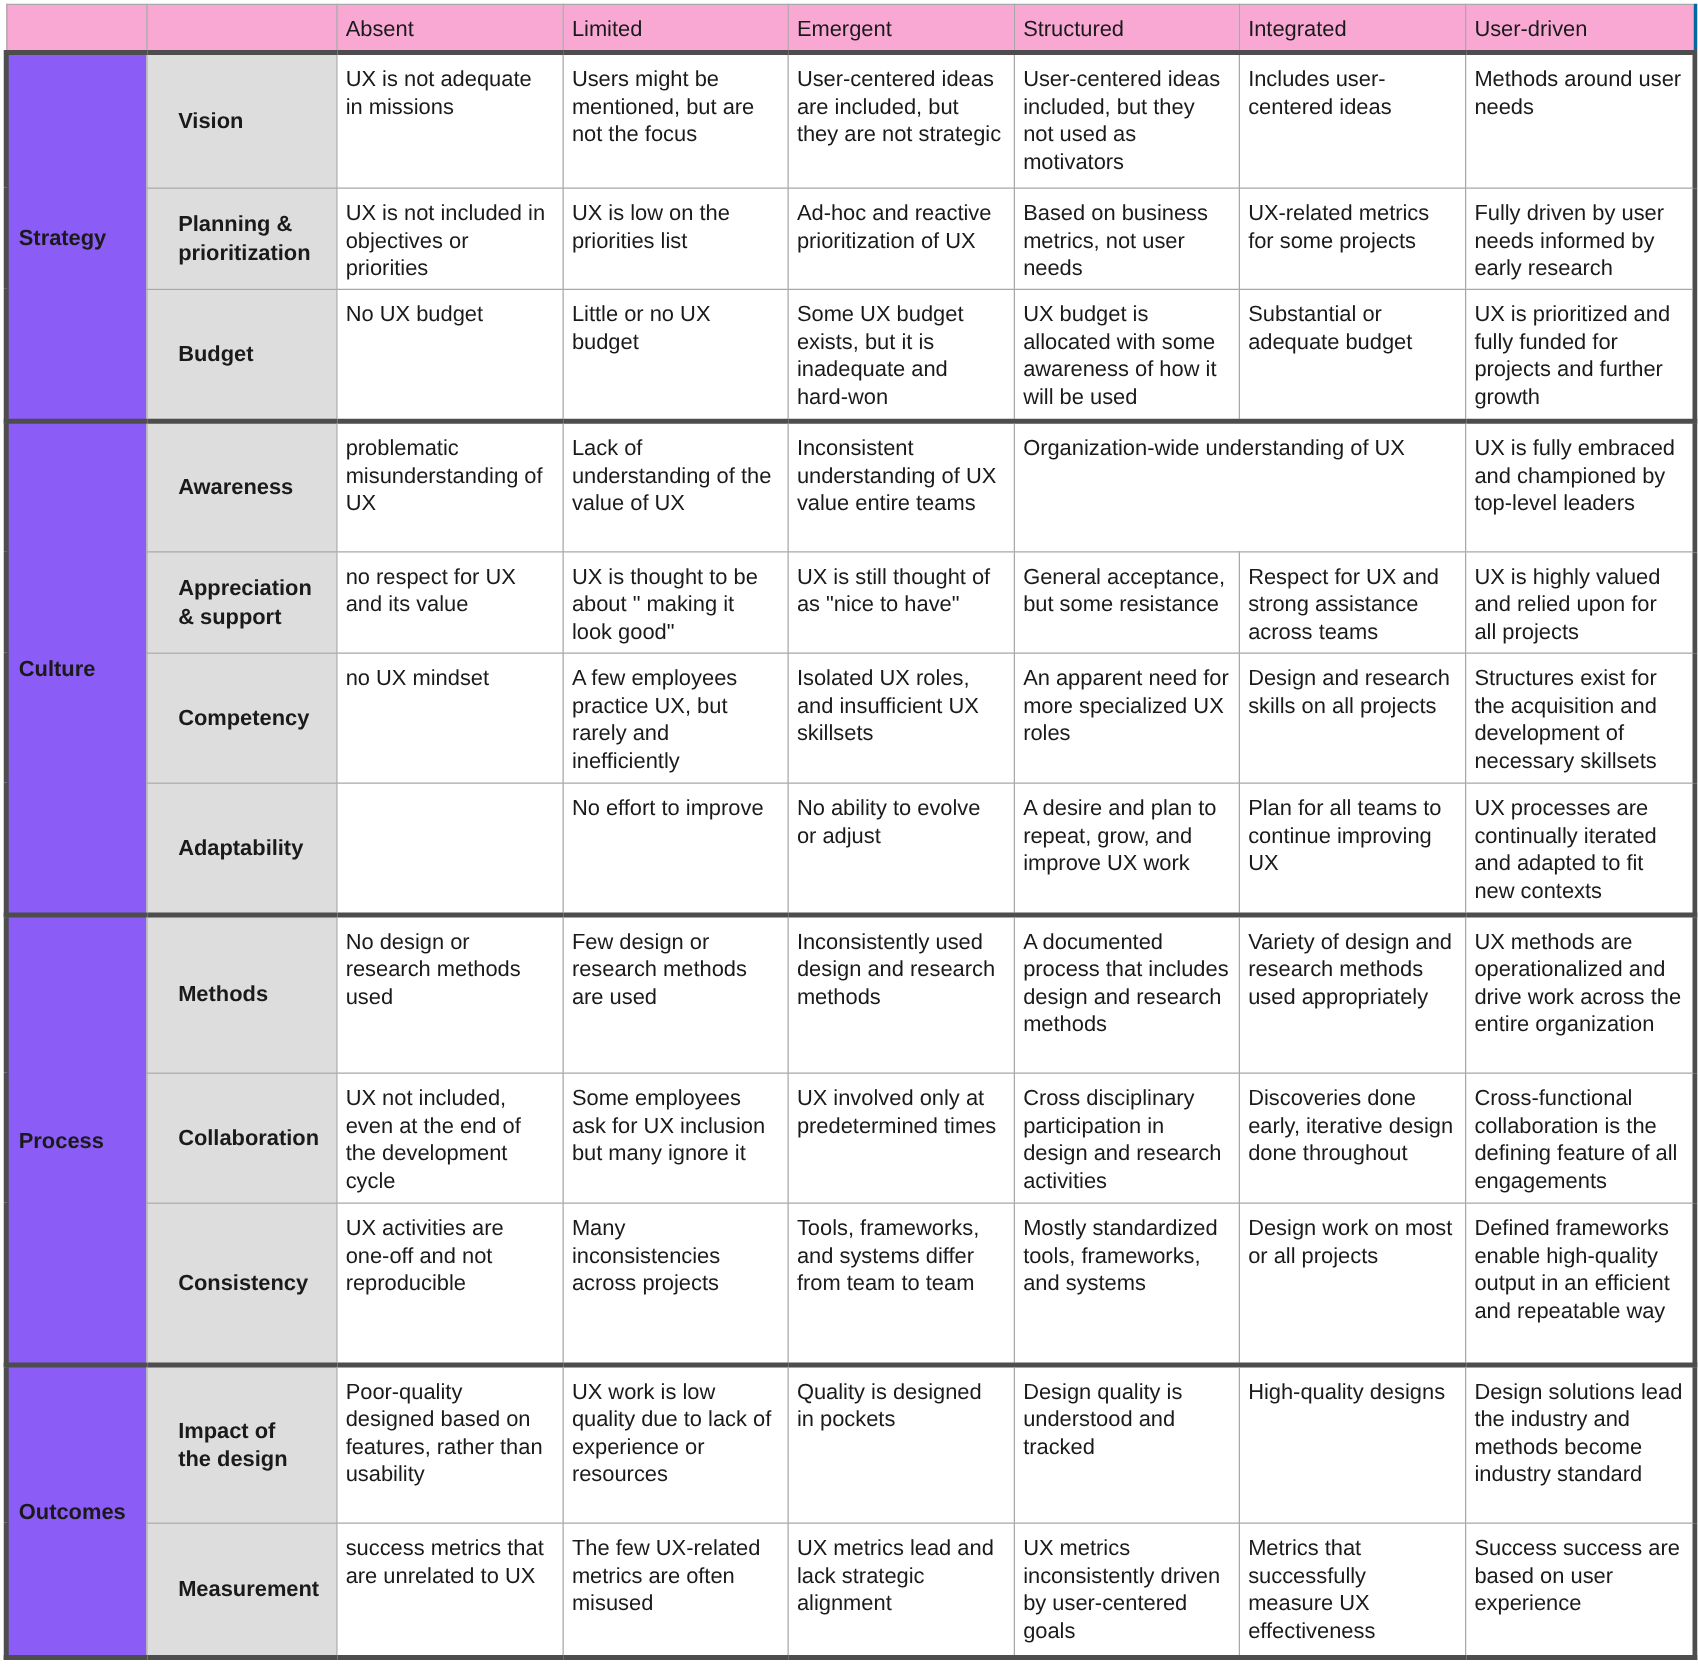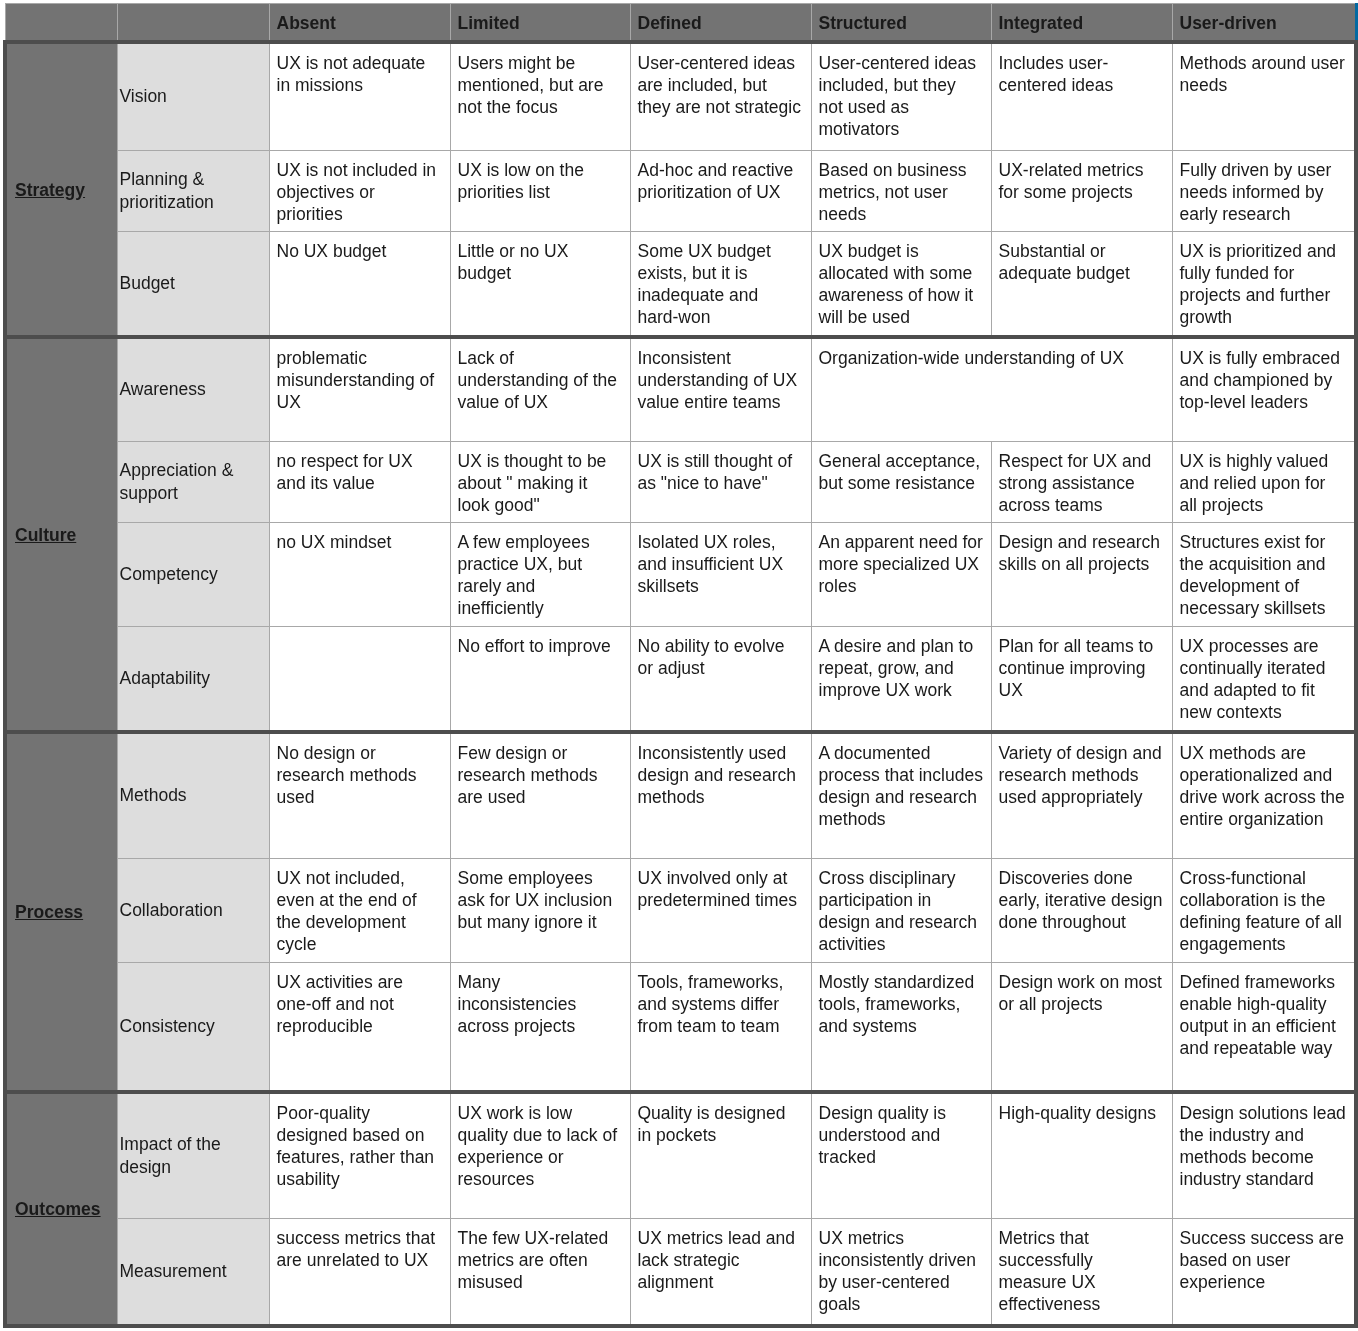--- a/index.html
+++ b/index.html
@@ -13,44 +13,43 @@
   table.matrix td, table.matrix th {
     border: 1px solid #a8a8a8;
     vertical-align: top;
     padding: 8px 7px 0 7px;
     font-size: 17.5px;
     line-height: 22px;
     text-align: left;
     box-sizing: border-box;
   }
   table.matrix thead th {
-    background: #737373;
-    font-weight: bold;
+    background: #f9a8d4;
+    font-weight: normal;
     height: 37px;
     padding: 8px 7px 6px 7px;
     vertical-align: top;
     border-top: 1px solid #a8a8a8;
     border-bottom: 4px solid #4d4d4d;
     margin-left: 38px;
   }
   table.matrix thead th:first-child { border-left: 1px solid #a8a8a8; }
   table.matrix thead th:last-child { border-right: 3px solid #0369a1; }
   td.group {
-    background: #737373;
+    background: #8b5cf6;
     font-weight: bold;
     vertical-align: middle !important;
     padding: 0 8px !important;
     border-left: 4px solid #4d4d4d !important;
-    text-decoration: underline;
   }
   td.dim {
     background: #dddddd;
-    font-weight: normal;
+    font-weight: bold;
     vertical-align: middle !important;
-    padding: 0 2px !important;
+    padding: 0 25px !important;
     line-height: 23px !important;
   }
   td.cell { background: #ffffff; }
   td.last { border-right: 4px solid #4d4d4d !important; }
   tr.group-end td { border-bottom: 4px solid #4d4d4d !important; }
   td.group-cell-end { border-bottom: 4px solid #4d4d4d !important; }
 </style>
 </head>
 <body>
 
@@ -64,21 +63,21 @@
     <col style="width:180px">
     <col style="width:181px">
     <col style="width:184px">
   </colgroup>
   <thead>
     <tr>
       <th></th>
       <th></th>
       <th>Absent</th>
       <th>Limited</th>
-      <th>Defined</th>
+      <th>Emergent</th>
       <th>Structured</th>
       <th>Integrated</th>
       <th>User-driven</th>
     </tr>
   </thead>
   <tbody>
 
     <tr style="height:108px">
       <td class="group group-cell-end" rowspan="3">Strategy</td>
       <td class="dim">Vision</td>

